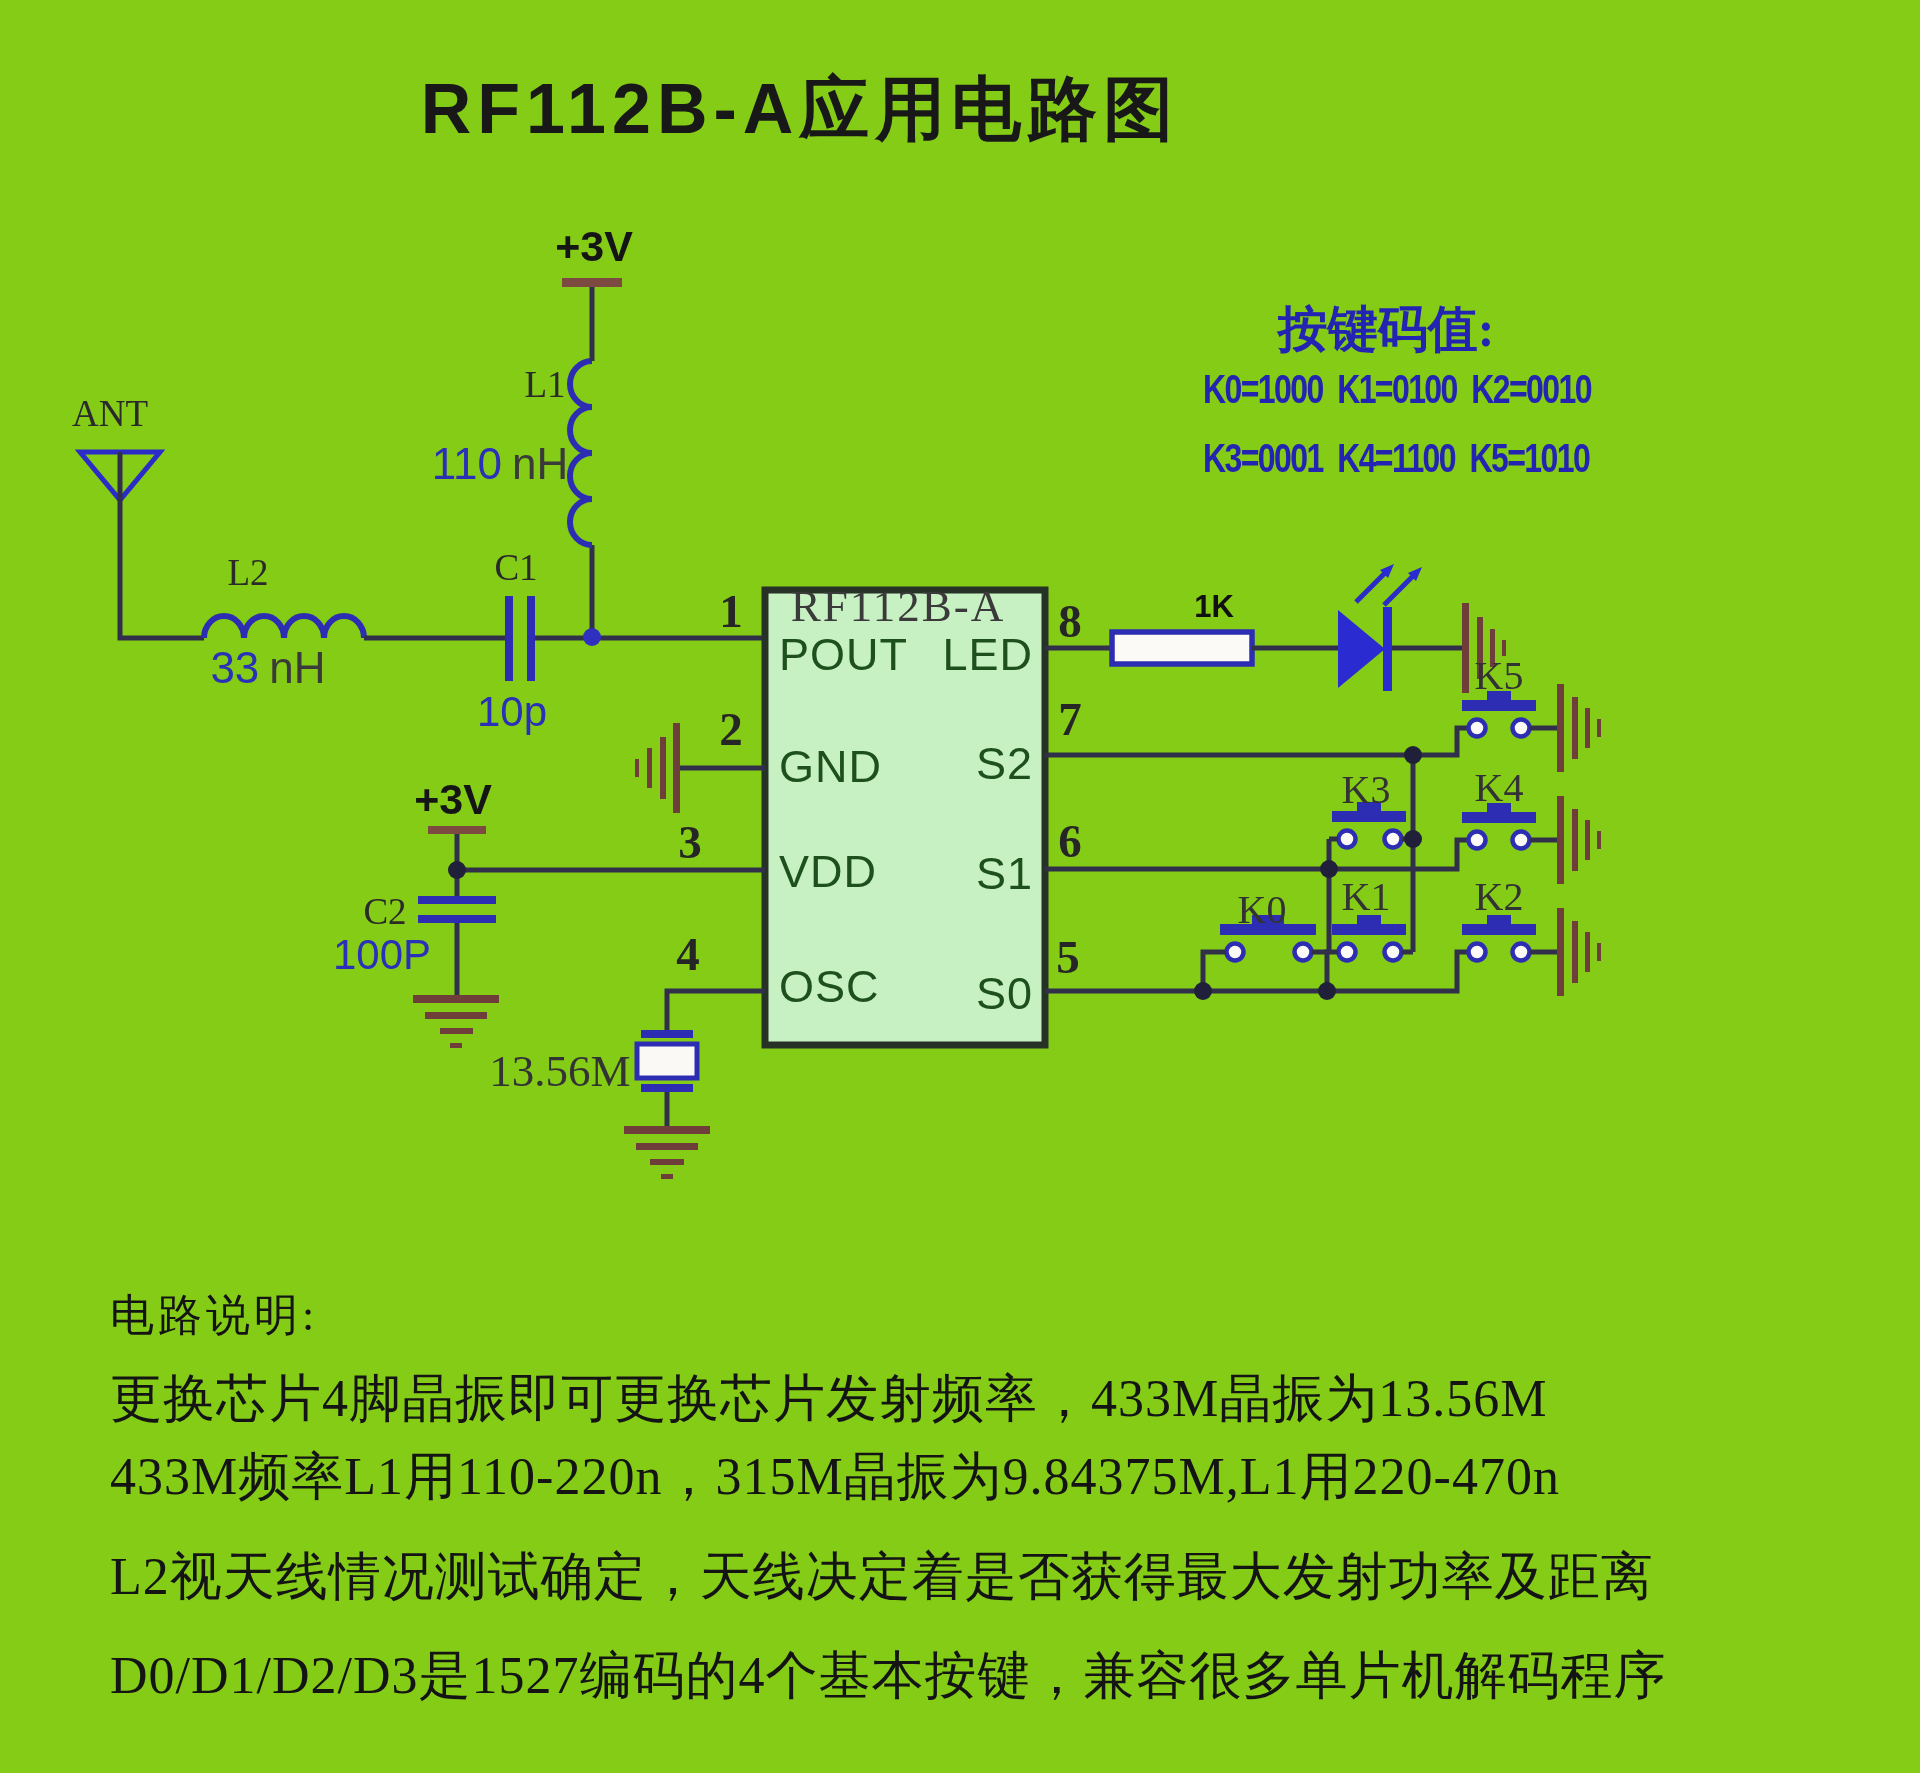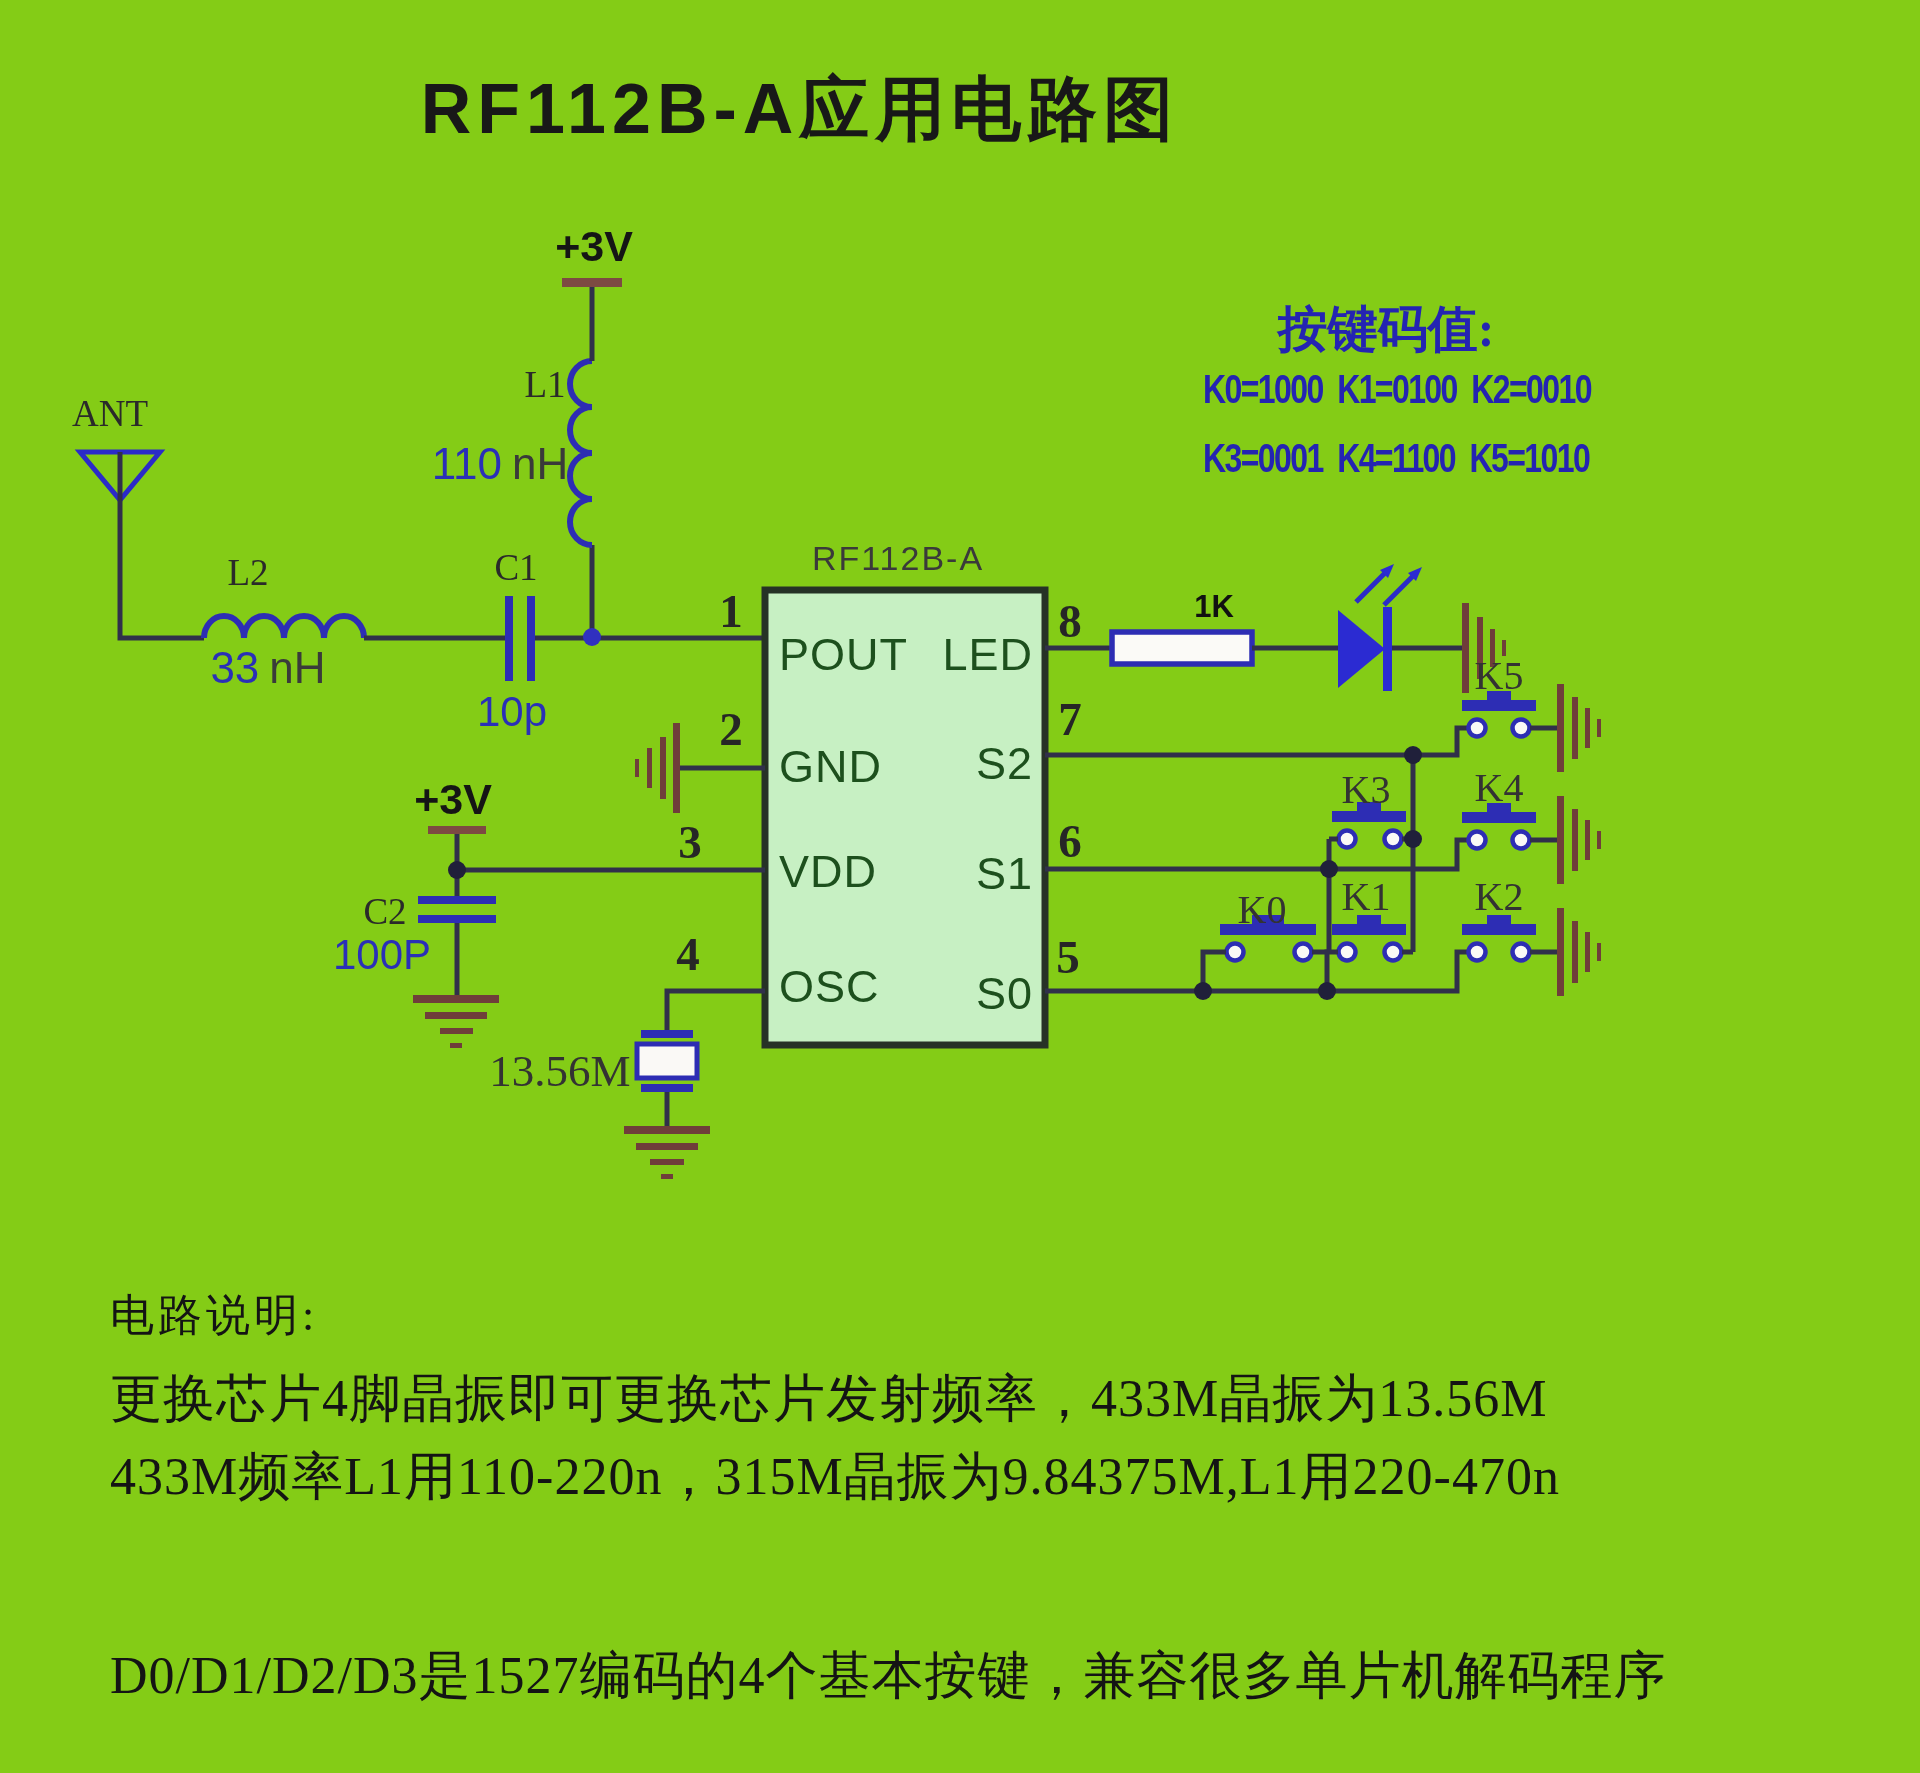--- a/index.html
+++ b/index.html
@@ -32,21 +32,21 @@
   .kcrow{font-family:"Liberation Sans",sans-serif;font-weight:bold;font-size:40px;color:#2424b2;
          letter-spacing:-2px;transform:translateY(-50%) scaleX(.8);transform-origin:left center;}
   .ref{font-family:"Liberation Serif",serif;font-size:37px;color:#2a2a2a;}
   .val{font-family:"Liberation Sans",sans-serif;font-weight:500;font-size:42px;color:#2a30b8;}
   .pair{display:flex;align-items:baseline;gap:10px;}
   .pair .num{font-family:"Liberation Sans",sans-serif;font-weight:500;font-size:44px;color:#2a30b8;}
   .pair .unit{font-family:"Liberation Sans",sans-serif;font-weight:500;font-size:44px;color:#3a3a3a;}
   .supply{font-family:"Liberation Sans",sans-serif;font-weight:bold;font-size:43px;color:#151515;}
   .pinnum{font-family:"Liberation Serif",serif;font-weight:bold;font-size:47px;color:#262626;}
   .pinlbl{font-family:"Liberation Sans",sans-serif;font-size:45px;color:#1d501d;letter-spacing:1px;}
-  .chipname{font-family:Liberation Sans, sans-serif;font-size:34px;color:#3a3a3a;letter-spacing:2px;}
+  .chipname{font-family:Liberation Serif, serif;font-size:45px;color:#3a3a3a;letter-spacing:2px;margin-top:48px;}
   .reslbl{font-family:"Liberation Sans",sans-serif;font-weight:bold;font-size:31px;color:#111;margin-left:41px;}
   .xtal{font-family:"Liberation Serif",serif;font-size:45px;color:#333;}
   .btnlbl{font-family:"Liberation Serif",serif;font-size:40px;color:#333;}
   .notehead{font-family:"Liberation Serif",serif;font-size:44px;color:#141414;letter-spacing:4px;}
   .noteline{font-family:"Liberation Serif",serif;font-size:52px;color:#141414;letter-spacing:1px;}
 </style>
 </head>
 <body>
 
 <div class="canvas">
@@ -278,15 +278,16 @@
   <div class="t c btnlbl" style="left:1262px;top:909px">K0</div>
   <div class="t c btnlbl" style="left:1366px;top:896px">K1</div>
   <div class="t c btnlbl" style="left:1499px;top:896px">K2</div>
   <div class="t c btnlbl" style="left:1366px;top:789px">K3</div>
   <div class="t c btnlbl" style="left:1499px;top:787px">K4</div>
   <div class="t c btnlbl" style="left:1499px;top:675px">K5</div>
 
   <div class="t l notehead" style="left:110px;top:1315px">电路说明:</div>
   <div class="t l noteline" style="left:110px;top:1399px">更换芯片4脚晶振即可更换芯片发射频率，433M晶振为13.56M</div>
   <div class="t l noteline" style="left:110px;top:1477px">433M频率L1用110-220n，315M晶振为9.84375M,L1用220-470n</div>
+  <div class="t l noteline" style="left:110px;top:1577px">L2视天线情况测试确定，天线决定着是否获得最大发射功率及距离</div>
   <div class="t l noteline" style="left:110px;top:1676px">D0/D1/D2/D3是1527编码的4个基本按键，兼容很多单片机解码程序</div>
 
 </div>
 
 </body></html>

